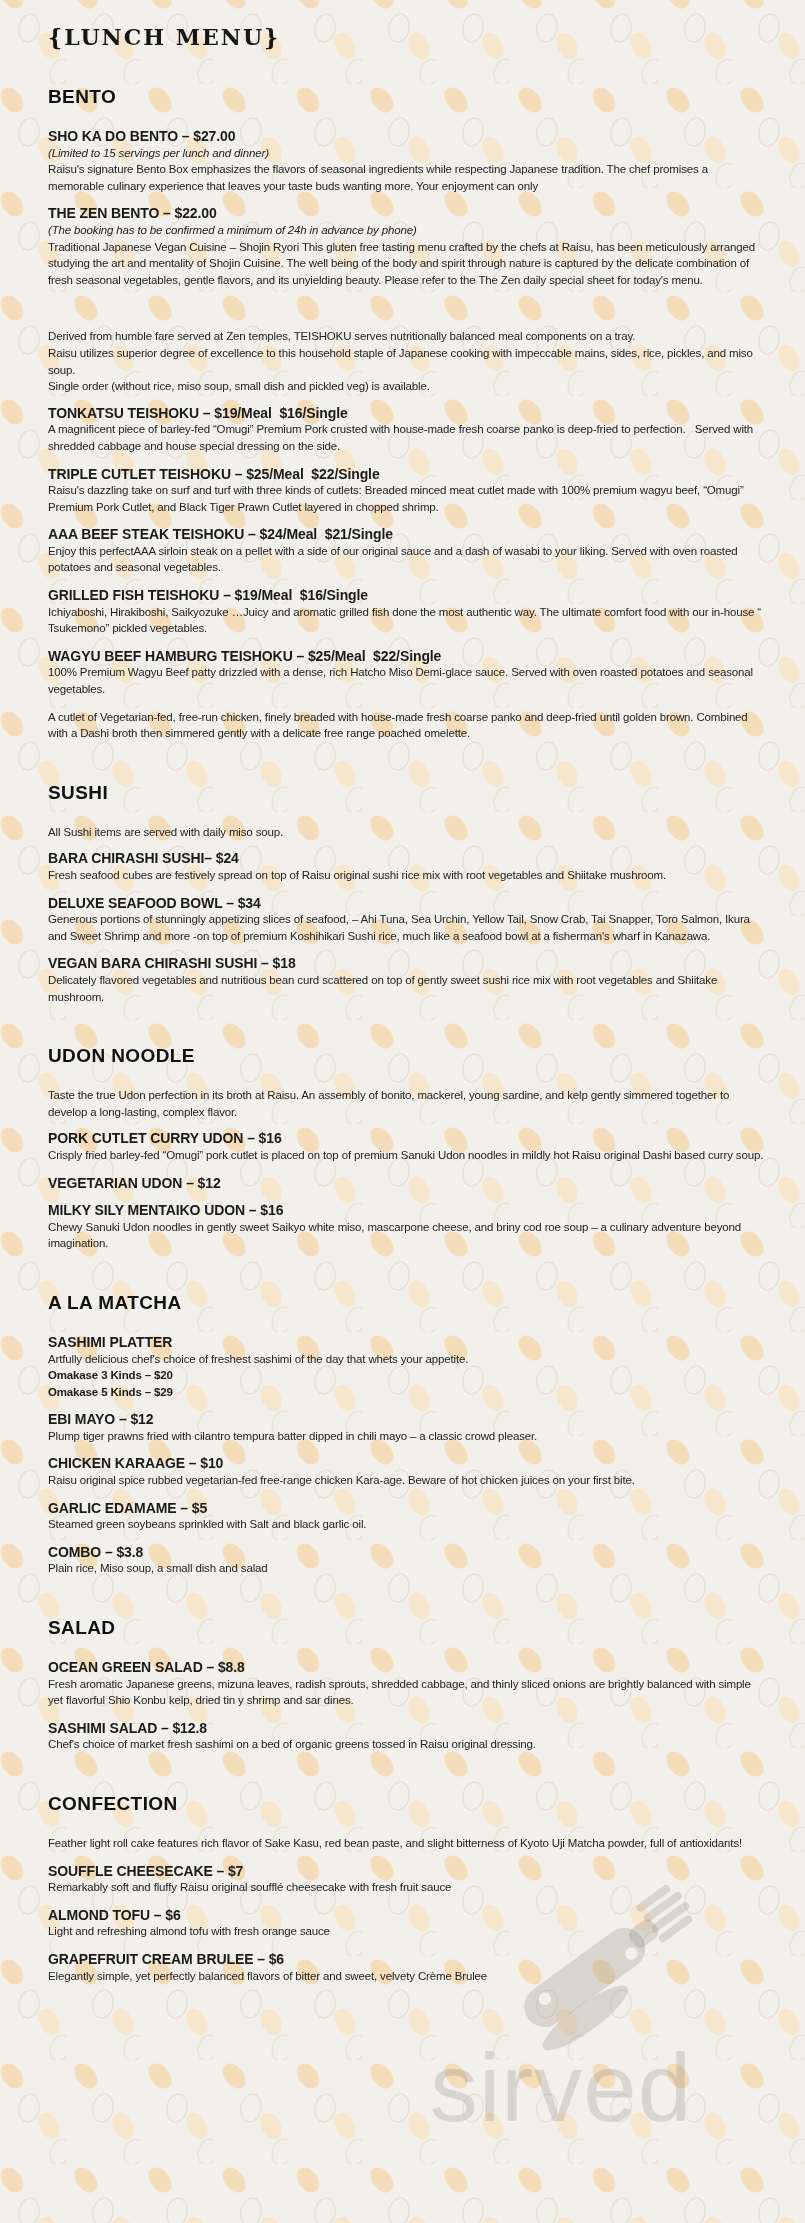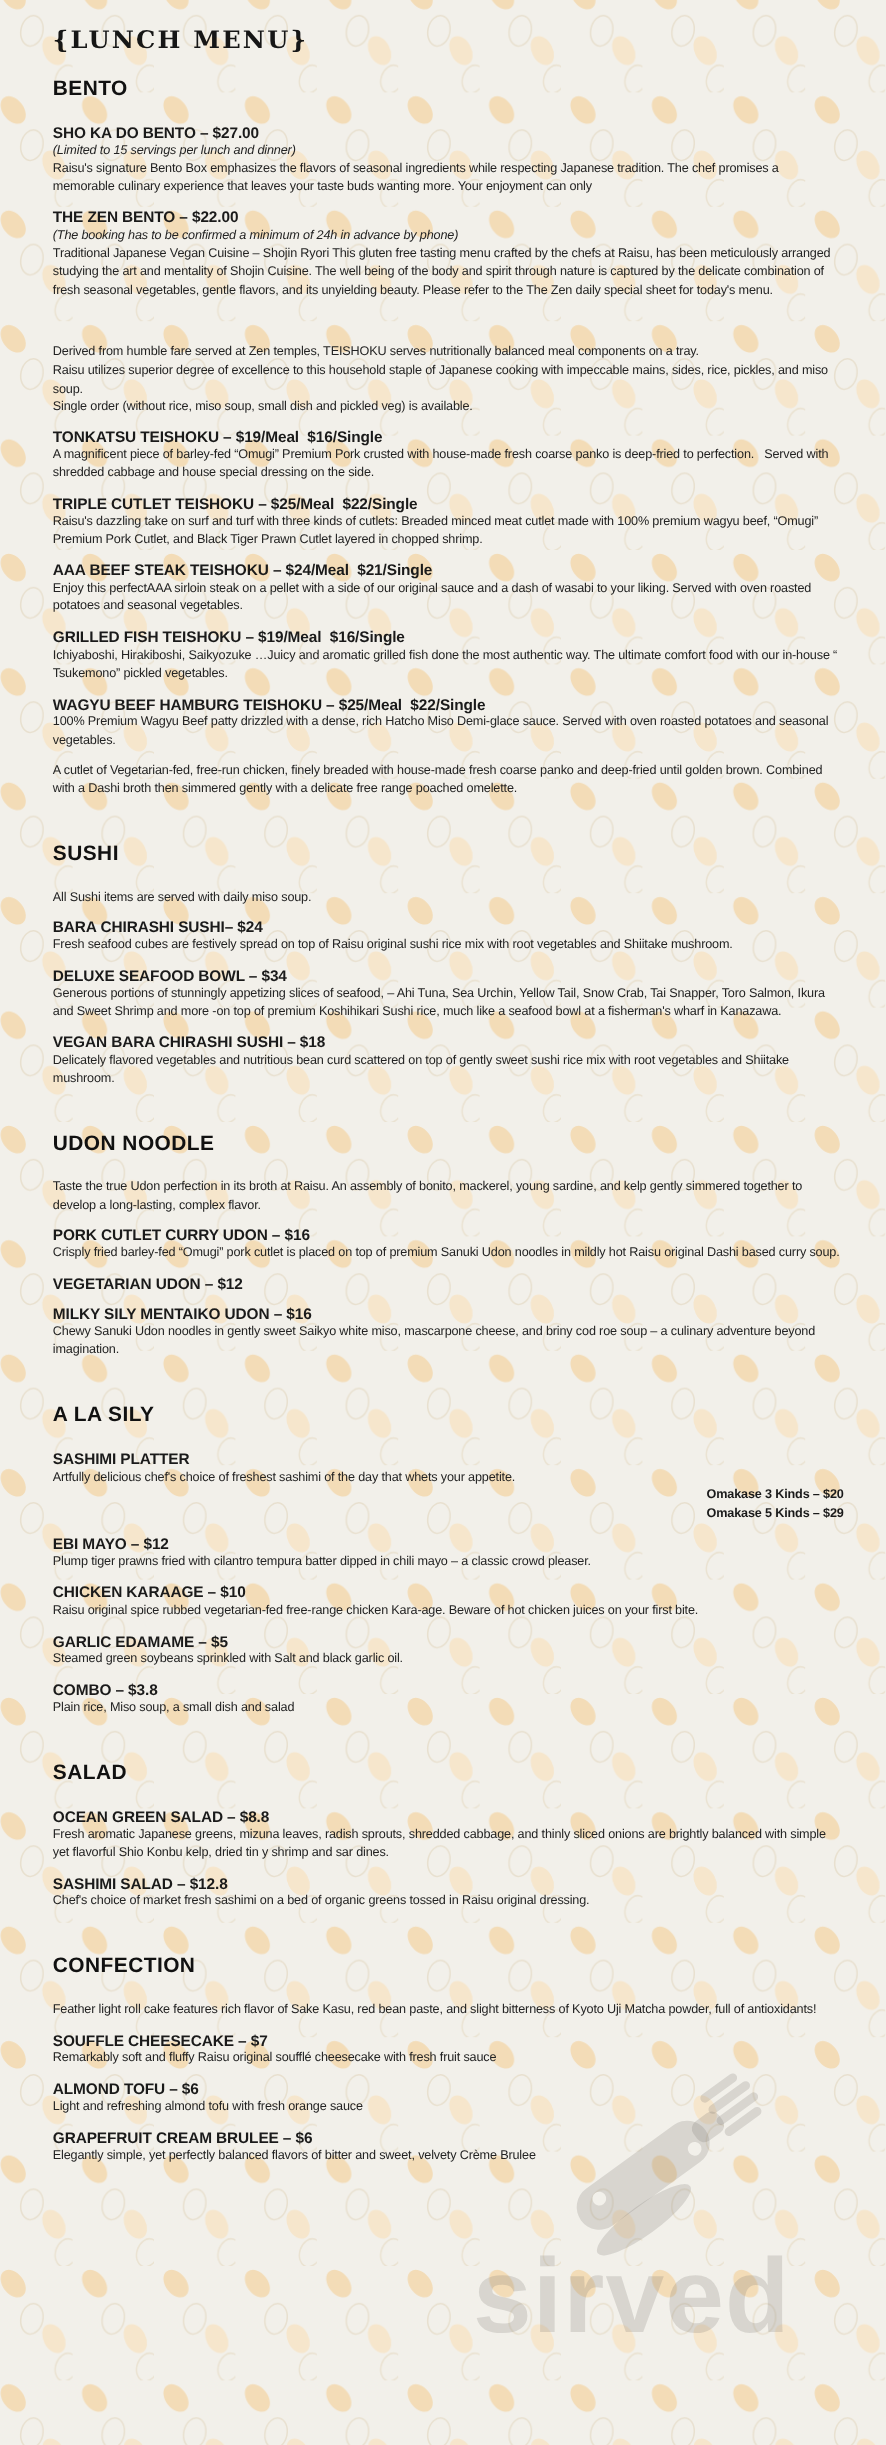--- a/index.html
+++ b/index.html
@@ -20,37 +20,37 @@
     position: absolute; top: 0; left: 0;
     width: 805px; height: 2223px;
     pointer-events: none;
   }
   .wm-icon {
     position: absolute; left: 497px; top: 1862px;
     width: 215px; height: 200px;
   }
   .wm-text {
     position: absolute; left: 430px; top: 2040px;
-    font-size: 96px; font-weight: bold;
+    font-size: 96px; font-weight: normal;
     letter-spacing: 1px;
     color: rgba(122, 120, 114, 0.22);
     line-height: 1;
     text-align: right;
   }
   main {
     position: relative;
     padding: 24px 38px 0 48px;
   }
   h1.page-title {
     font-family: "DejaVu Serif", serif;
     font-weight: bold;
     font-size: 22px;
     letter-spacing: 2px;
     color: #161616;
-    margin: 0 0 20px 0;
+    margin: 0 0 36px 0;
   }
   .menu-section { margin: 0 0 40px 0; }
   .section-heading {
     font-size: 19px; font-weight: bold;
     letter-spacing: 0.4px;
     color: #111;
     margin: 0 0 20px 0;
   }
   .section-intro { margin: 0 0 10px 0; }
   .section-items { }
@@ -63,21 +63,21 @@
     color: #1a1a1a;
   }
   p.intro-line, p.item-desc, p.item-note, p.item-bold {
     font-size: 11.5px;
     line-height: 16.6px;
     letter-spacing: -0.15px;
     margin: 0;
     white-space: pre-wrap;
   }
   p.item-note { font-style: italic; }
-  p.item-bold { font-weight: bold; color: #1a1a1a; text-align: right; }
+  p.item-bold { font-weight: bold; color: #1a1a1a; }
 </style>
 </head>
 <body>
 
 <svg class="bg-pattern" width="805" height="2223" viewBox="0 0 805 2223" xmlns="http://www.w3.org/2000/svg" aria-hidden="true">
   <defs>
     <pattern id="seeds" width="74" height="104" patternUnits="userSpaceOnUse" patternTransform="translate(-8,-20)">
       <ellipse cx="20" cy="16" rx="9.5" ry="14" fill="#f3dcb7" transform="rotate(-38 20 16)"></ellipse>
       <ellipse cx="37" cy="48" rx="10" ry="14" fill="none" stroke="#e8e0cf" stroke-width="1.4" transform="rotate(12 37 48)"></ellipse>
       <ellipse cx="57" cy="66" rx="9.5" ry="14" fill="#f6e6cc" transform="rotate(-28 57 66)"></ellipse>
@@ -202,21 +202,21 @@
           </article>
 
   <article class="menu-item">
     <h3 class="item-title">MILKY SILY MENTAIKO UDON – $16</h3>
   <p class="item-desc">Chewy Sanuki Udon noodles in gently sweet Saikyo white miso, mascarpone cheese, and briny cod roe soup – a culinary adventure beyond imagination.</p>
           </article>
 </div>
   </section>
 
   <section class="menu-section">
-    <h2 class="section-heading">A LA SILY</h2>
+    <h2 class="section-heading">A LA MATCHA</h2>
 
     <div class="section-items">
   <article class="menu-item">
     <h3 class="item-title">SASHIMI PLATTER</h3>
   <p class="item-desc">Artfully delicious chef's choice of freshest sashimi of the day that whets your appetite.</p>
             <p class="item-bold">Omakase 3 Kinds – $20</p>
             <p class="item-bold">Omakase 5 Kinds – $29</p>
           </article>
 
   <article class="menu-item">

